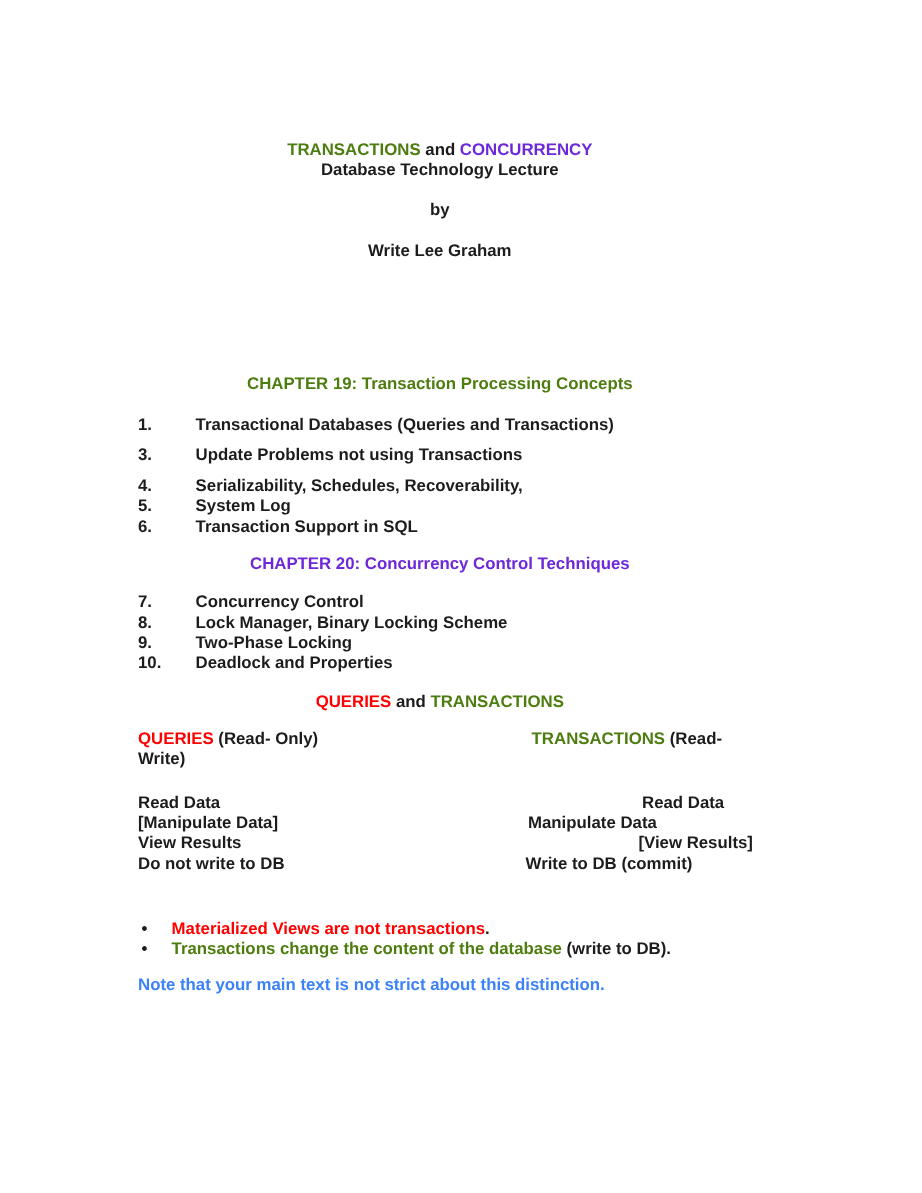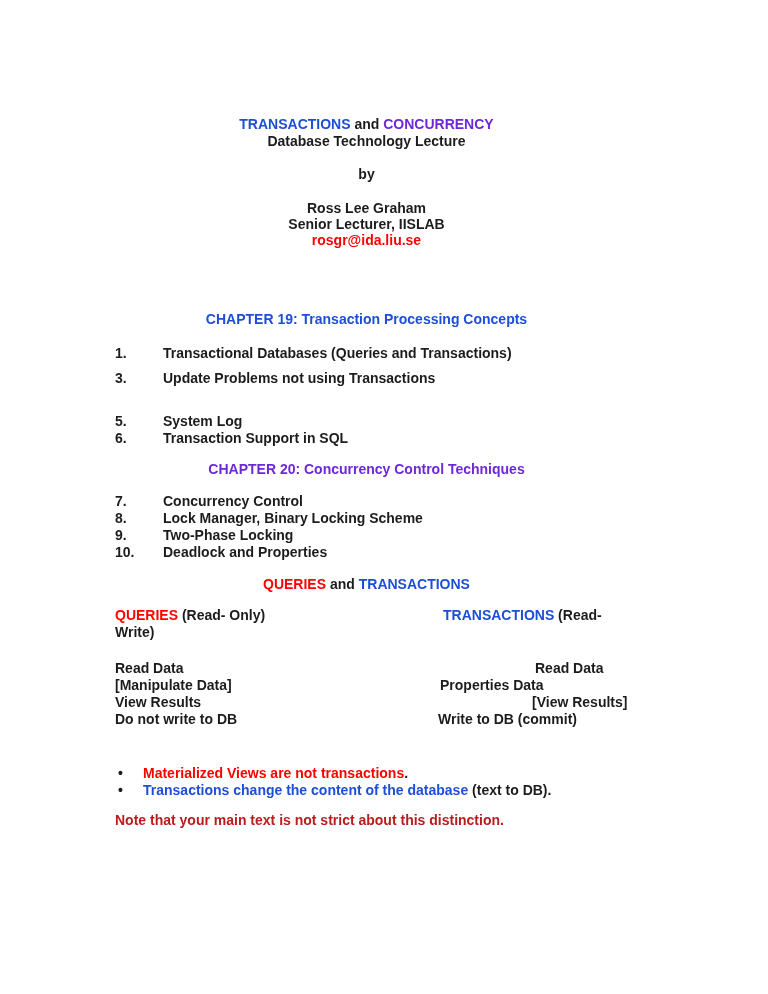--- a/index.html
+++ b/index.html
@@ -6,41 +6,40 @@
   .page {
     position:relative; width:768px; height:994px; background:#ffffff;
     font-family:"Liberation Sans", sans-serif; font-weight:700;
     font-size:14px; color:#1c1c1c; overflow:hidden;
   }
   .line { position:absolute; line-height:17px; white-space:pre; }
   .center { left:115px; width:503px; text-align:center; }
   .leftcol { left:115px; }
   .num { display:inline-block; width:48px; }
   .bullet-marker { display:inline-block; width:25px; }
-  .blue    { color:#1d4ed8;text-align:center; }
+  .blue    { color:#4d7c0f;text-align:center; }
   .magenta { color:#6d28d9; }
   .red     { color:#ff0000; }
-  .green   { color:#b91c1c; }
+  .green   { color:#3b82f6; }
 </style>
 </head>
 <body>
 
 <div class="page">
 
   <div class="line center" style="top:116px"><span class="blue">TRANSACTIONS</span><span> and </span><span class="magenta">CONCURRENCY</span></div>
   <div class="line center" style="top:133px">Database Technology Lecture</div>
   <div class="line center" style="top:166px">by</div>
-  <div class="line center" style="top:200px">Ross Lee Graham</div>
-  <div class="line center" style="top:216px">Senior Lecturer, IISLAB</div>
-  <div class="line center red" style="top:232px">rosgr@ida.liu.se</div>
+  <div class="line center" style="top:200px">Write Lee Graham</div>
 
   <div class="line center blue" style="top:311px">CHAPTER 19: Transaction Processing Concepts</div>
 
   <div class="line leftcol" style="top:345px"><span class="num">1.</span><span>Transactional Databases (Queries and Transactions)</span></div>
   <div class="line leftcol" style="top:370px"><span class="num">3.</span><span>Update Problems not using Transactions</span></div>
+  <div class="line leftcol" style="top:396px"><span class="num">4.</span><span>Serializability, Schedules, Recoverability,</span></div>
   <div class="line leftcol" style="top:413px"><span class="num">5.</span><span>System Log</span></div>
   <div class="line leftcol" style="top:430px"><span class="num">6.</span><span>Transaction Support in SQL</span></div>
 
   <div class="line center magenta" style="top:461px">CHAPTER 20: Concurrency Control Techniques</div>
 
   <div class="line leftcol" style="top:493px"><span class="num">7.</span><span>Concurrency Control</span></div>
   <div class="line leftcol" style="top:510px"><span class="num">8.</span><span>Lock Manager, Binary Locking Scheme</span></div>
   <div class="line leftcol" style="top:527px"><span class="num">9.</span><span>Two-Phase Locking</span></div>
   <div class="line leftcol" style="top:544px"><span class="num">10.</span><span>Deadlock and Properties</span></div>
 
@@ -49,22 +48,22 @@
   <div class="line leftcol" style="top:607px"><span class="red">QUERIES</span><span> (Read- Only)</span></div>
   <div class="line" style="top:607px; left:443px"><span class="blue">TRANSACTIONS</span><span> (Read-</span></div>
   <div class="line leftcol" style="top:624px">Write)</div>
 
   <div class="line leftcol" style="top:660px">Read Data</div>
   <div class="line leftcol" style="top:677px">[Manipulate Data]</div>
   <div class="line leftcol" style="top:694px">View Results</div>
   <div class="line leftcol" style="top:711px">Do not write to DB</div>
 
   <div class="line" style="top:660px; left:535px">Read Data</div>
-  <div class="line" style="top:677px; left:440px">Properties Data</div>
+  <div class="line" style="top:677px; left:440px">Manipulate Data</div>
   <div class="line" style="top:694px; left:532px">[View Results]</div>
   <div class="line" style="top:711px; left:438px">Write to DB (commit)</div>
 
   <div class="line" style="top:765px; left:118px"><span class="bullet-marker">•</span><span class="red">Materialized Views are not transactions</span><span>.</span></div>
-  <div class="line" style="top:782px; left:118px"><span class="bullet-marker">•</span><span class="blue">Transactions change the content of the database</span><span> (text to DB).</span></div>
+  <div class="line" style="top:782px; left:118px"><span class="bullet-marker">•</span><span class="blue">Transactions change the content of the database</span><span> (write to DB).</span></div>
 
   <div class="line leftcol green" style="top:812px">Note that your main text is not strict about this distinction.</div>
 
 </div>
 
 </body></html>

